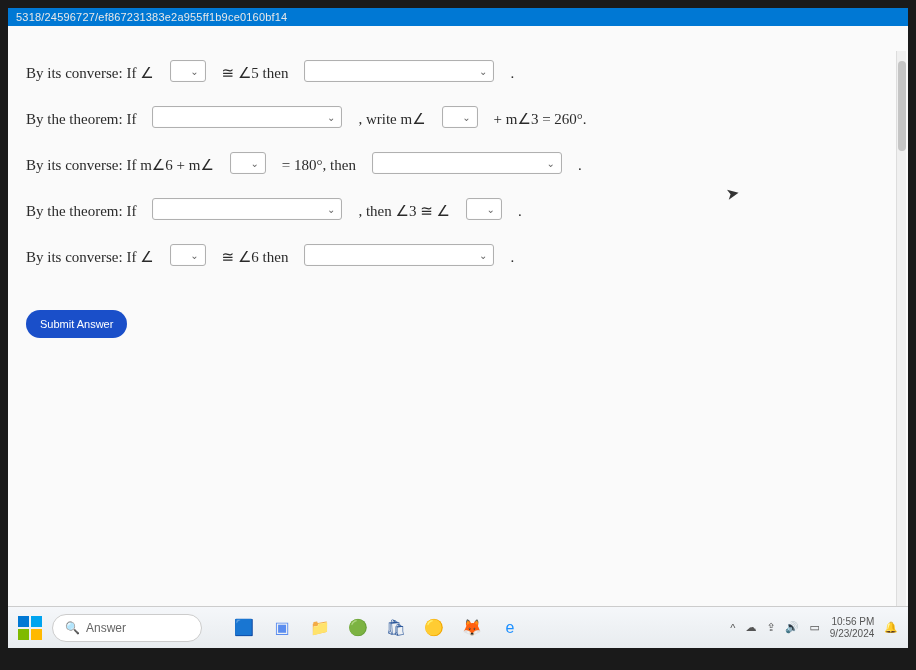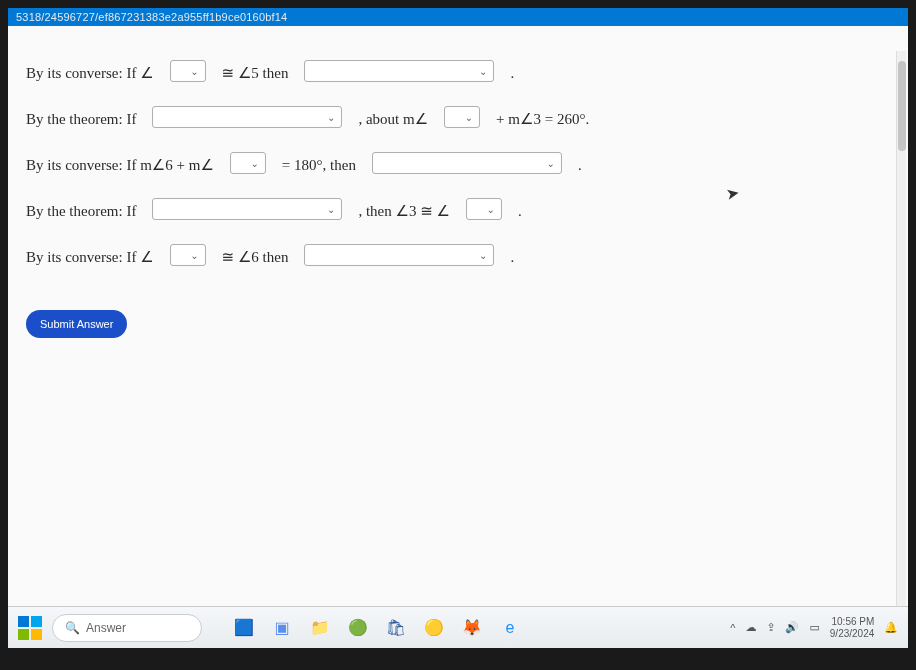--- a/index.html
+++ b/index.html
@@ -194,21 +194,21 @@
     </div>
 
 
     <div class="cursor-pointer">➤</div>
 
     <div class="line">
       <span class="text">By the theorem: If</span>
       <span class="dropdown wide">
           <span class="chev">⌄</span>
         </span>
-      <span class="text">, about m∠</span>
+      <span class="text">, write m∠</span>
       <span class="dropdown">
           <span class="chev">⌄</span>
         </span>
       <span class="text">+ m∠3 = 260°.</span>
     </div>
 
     <div class="line">
       <span class="text">By its converse: If m∠6 + m∠</span>
       <span class="dropdown">
           <span class="chev">⌄</span>

